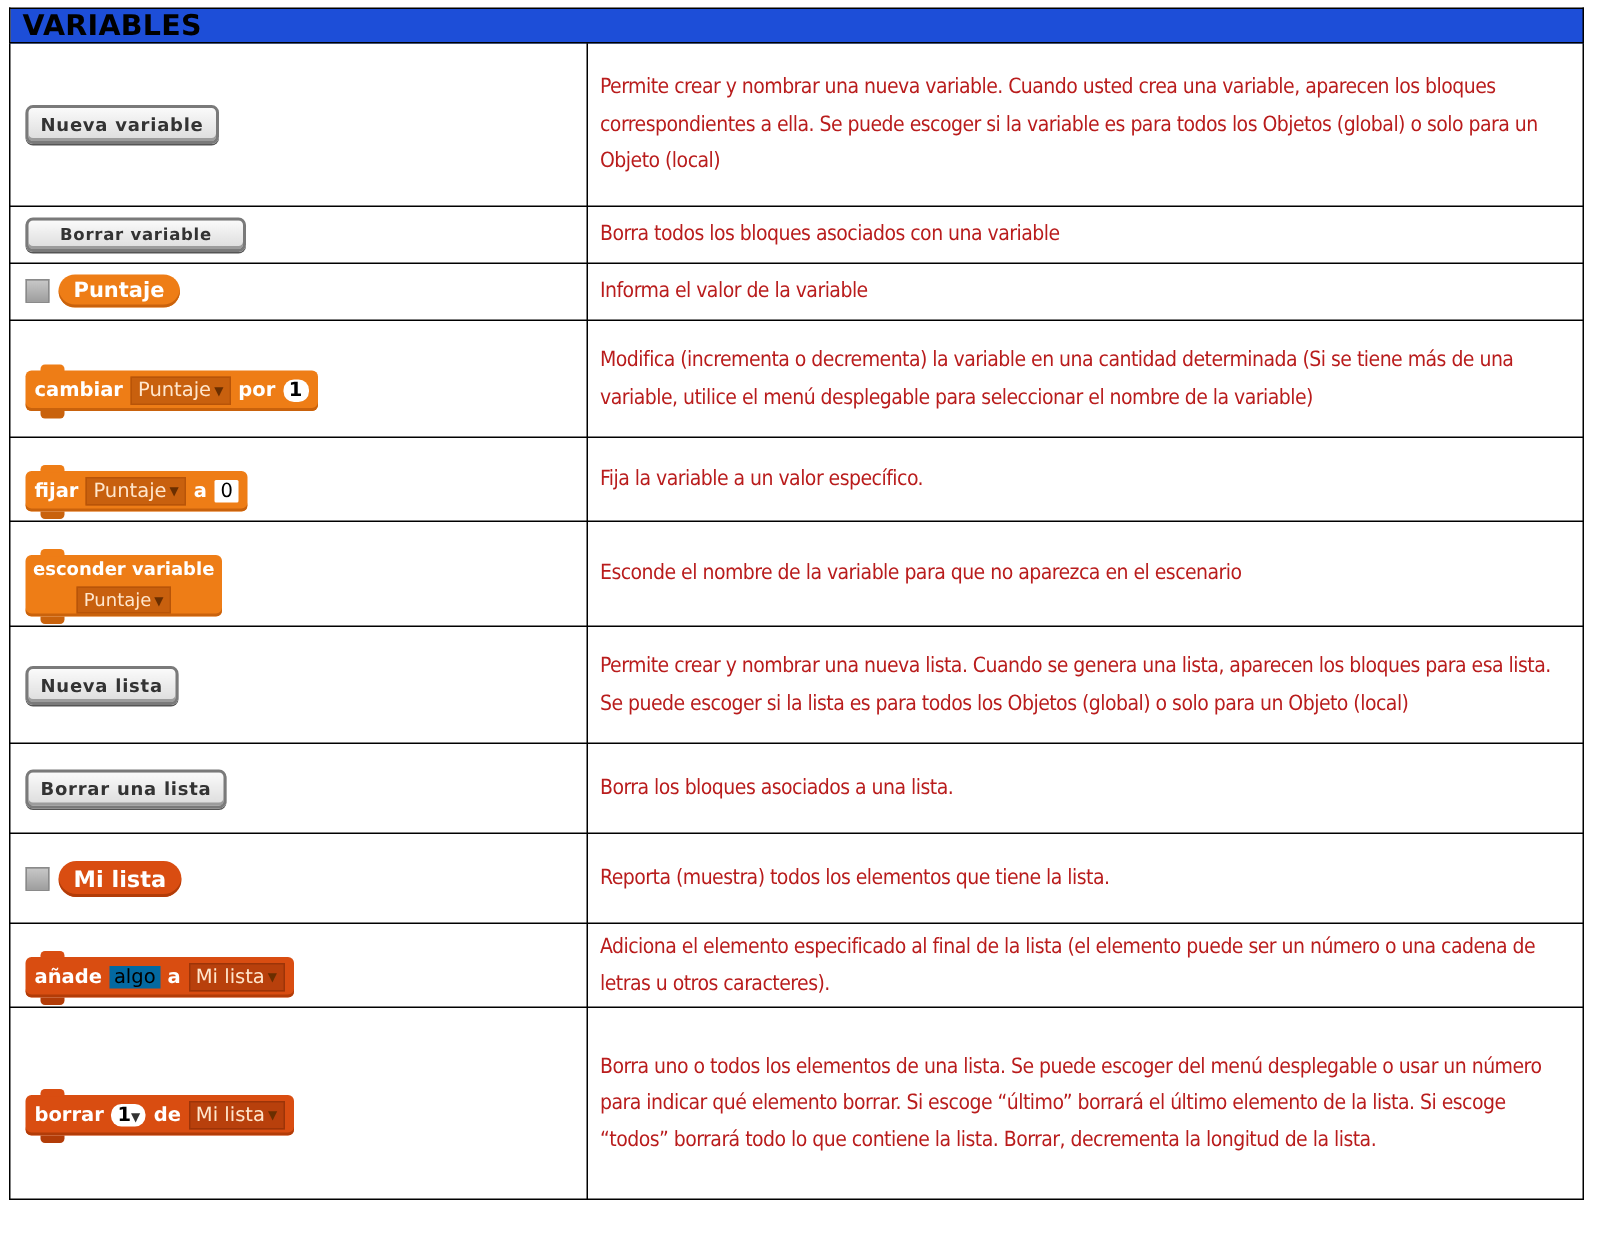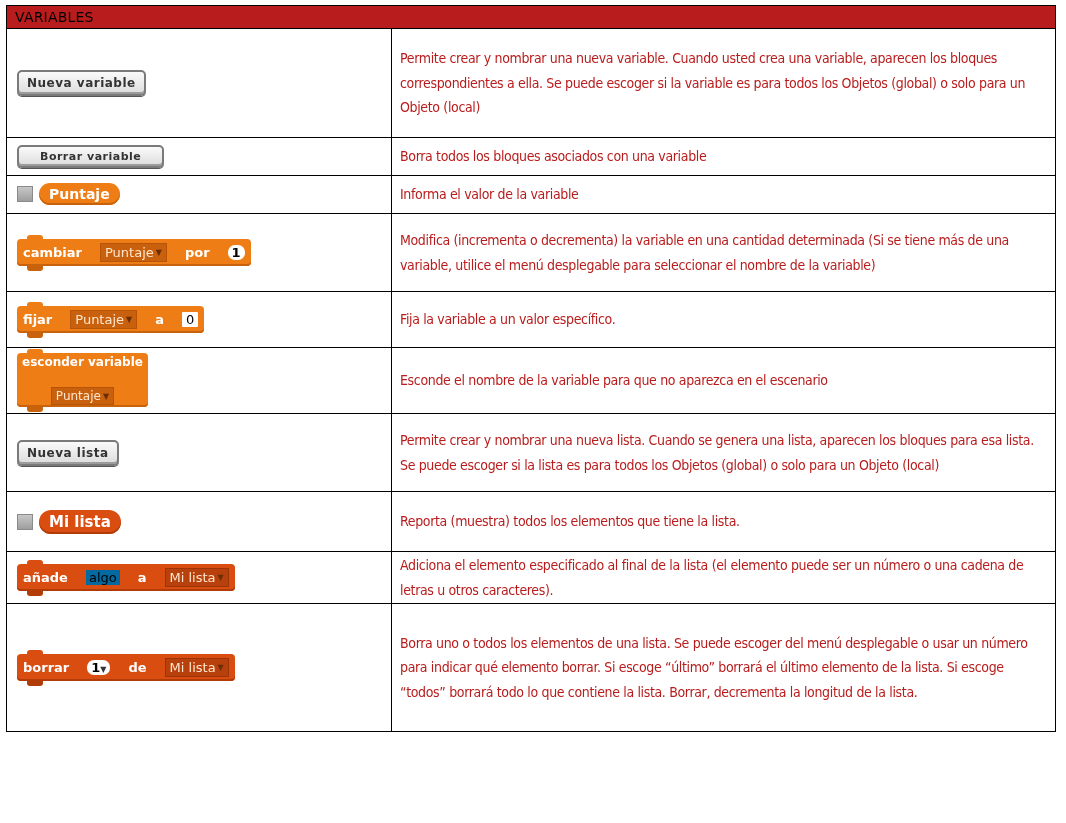--- a/index.html
+++ b/index.html
@@ -3,22 +3,22 @@
 <meta charset="utf-8">
 <style>
   html, body { margin: 0; padding: 0; background: #ffffff; }
   body { width: 1066px; height: 823px; position: relative; overflow: hidden; font-family: "DejaVu Sans", sans-serif; }
   .doc-table {
     position: absolute; left: 6px; top: 5px; width: 1050px;
     border-collapse: collapse; table-layout: fixed;
   }
   .doc-table td { border: 1.5px solid #000; padding: 0; vertical-align: middle; }
   .header-cell {
-    background: #b91c1c; height: 22px; padding-left: 8px !important;
-    font-family: "DejaVu Sans", sans-serif; font-weight: normal; font-size: 14px; color: #000;
+    background: #1d4ed8; height: 22px; padding-left: 8px !important;
+    font-family: "DejaVu Sans", sans-serif; font-weight: bold; font-size: 19px; color: #000;
     letter-spacing: 0.2px;
   }
   .col-block { width: 385px; }
   .desc {
     font-family: "DejaVu Sans", sans-serif; font-size: 14px; line-height: 24.5px; color: #b91c1c;
     padding: 1px 6px 1px 8px !important; letter-spacing: -0.35px;
     font-stretch: condensed;
   }
   .block-cell { padding-left: 10px !important; }
 
@@ -41,25 +41,25 @@
   }
   .reporter {
     display: inline-block; color: #fff; font-weight: bold; font-size: 14px;
     padding: 3px 10px; border-radius: 12px; background: #ee7d16;
     box-shadow: inset 0 -2px 0 #c9620c;
   }
   .reporter.list { background: #d94d11; box-shadow: inset 0 -2px 0 #b23c08; font-size: 15px; }
 
   
   .stack {
-    position: relative; display: inline-flex; align-items: center; gap: 18px;
+    position: relative; display: inline-flex; align-items: center; gap: 5px;
     color: #fff; font-weight: bold; font-size: 13px;
     background: #ee7d16; border-radius: 4px; padding: 4px 6px 4px 6px;
     box-shadow: inset 0 -2px 0 #c9620c;
-    margin-top: 5px; margin-bottom: 6px;
+    margin-top: 22px; margin-bottom: 6px;
   }
   .stack.small { font-size: 11px; padding: 2px 5px; }
   .stack.list { background: #d94d11; box-shadow: inset 0 -2px 0 #b23c08; }
   .stack::before {
     content: ""; position: absolute; left: 10px; top: -4px; width: 16px; height: 5px;
     background: #ee7d16; border-radius: 3px 3px 0 0;
   }
   .stack::after {
     content: ""; position: absolute; left: 10px; bottom: -5px; width: 16px; height: 5px;
     background: #c9620c; border-radius: 0 0 3px 3px;
@@ -160,20 +160,26 @@
     <td class="desc">Esconde el nombre de la variable para que no aparezca en el escenario</td>
   </tr>
 
   <tr style="height:78px">
     <td class="block-cell">
       <span class="sbtn large">Nueva lista</span>
     </td>
     <td class="desc">Permite crear y nombrar una nueva lista. Cuando se genera una lista, aparecen los bloques para esa lista. Se puede escoger si la lista es para todos los Objetos (global) o solo para un Objeto (local)</td>
   </tr>
 
+  <tr style="height:60px">
+    <td class="block-cell">
+      <span class="sbtn large">Borrar una lista</span>
+    </td>
+    <td class="desc">Borra los bloques asociados a una lista.</td>
+  </tr>
 
   <tr style="height:60px">
     <td class="block-cell">
       <span class="reporter-wrap">
         <span class="checkbox"></span>
         <span class="reporter list">Mi lista</span>
       </span>
     </td>
     <td class="desc">Reporta (muestra) todos los elementos que tiene la lista.</td>
   </tr>

